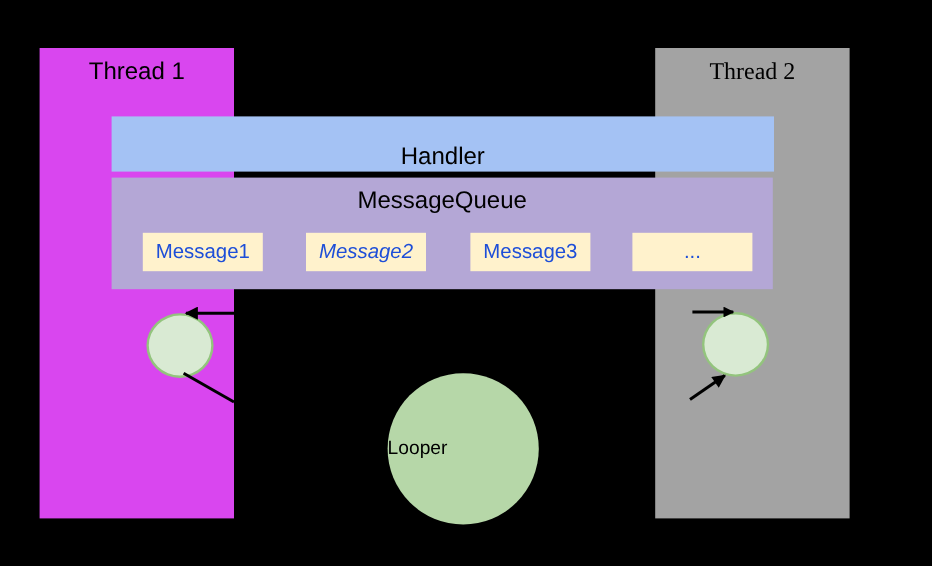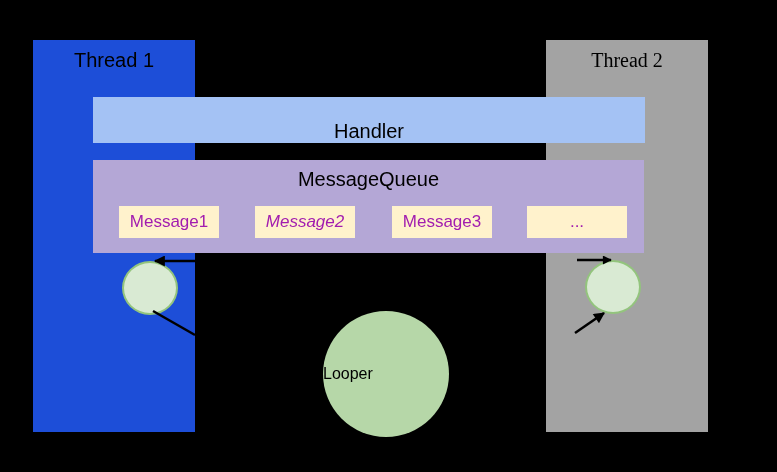--- a/index.html
+++ b/index.html
@@ -21,48 +21,48 @@
 
   .thread {
     top: 40px;
     width: 162px;
     height: 392px;
     color: #000000;
     font-size: 20px;
     text-align: center;
     padding-top: 9px;
   }
-  .thread-1 { left: 33px; background: #1d4ed8; }
+  .thread-1 { left: 33px; background: #d946ef; }
   .thread-2 { left: 546px; background: #a3a3a3; font-family: Liberation Serif, serif; }
 
   .handler-bar {
     left: 93px; top: 97px;
     width: 552px; height: 46px;
     background: #a4c2f4;
     display: flex; align-items: flex-end; justify-content: center;
     font-size: 20px; color: #000000;
   }
 
   .queue-bar {
-    left: 93px; top: 160px;
+    left: 93px; top: 148px;
     width: 551px; height: 93px;
     background: #b4a7d6;
     color: #000000;
   }
   .queue-label {
     position: absolute; top: 8px; left: 0; width: 100%;
     text-align: center; font-size: 20px;
   }
   .message {
     position: absolute;
     top: 46px;
     width: 100px; height: 32px;
     background: #fff2cc;
     display: flex; align-items: center; justify-content: center;
-    font-size: 17px; color: #a21caf;
+    font-size: 17px; color: #1d4ed8;
   }
   .msg-1 { left: 26px; }
   .msg-2 { left: 162px; font-style: italic; }
   .msg-3 { left: 299px; }
   .msg-4 { left: 434px; }
 
   .node-circle {
     position: absolute;
     width: 52px; height: 50px;
     background: #d9ead3;

